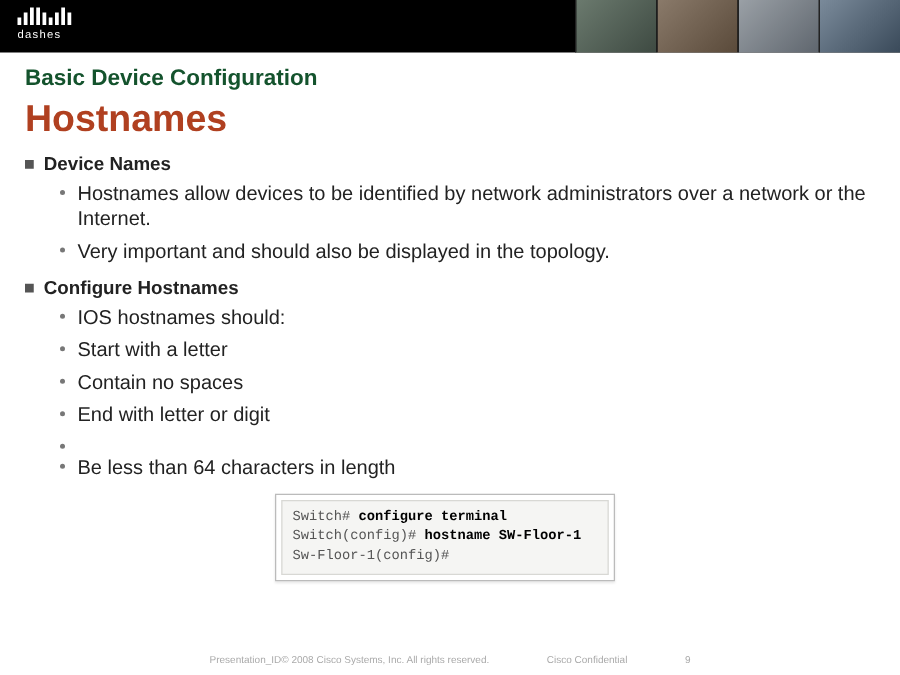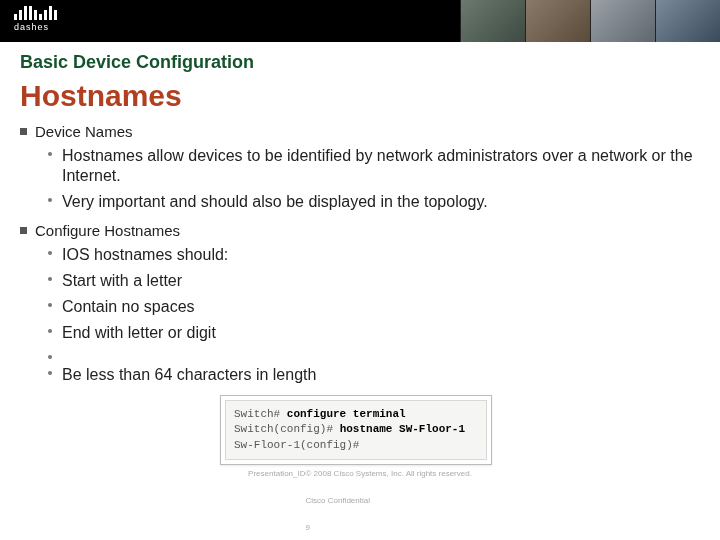--- a/index.html
+++ b/index.html
@@ -82,21 +82,21 @@
     margin-bottom: 6px;
   }
   .square-bullet {
     width: 7px;
     height: 7px;
     background: #555;
     margin-right: 8px;
   }
   .section-title {
     font-size: 15px;
-    font-weight: normal;
+    font-weight: bold;
     color: #222;
   }
   .sub-list {
     margin-left: 28px;
     margin-bottom: 10px;
   }
   .sub-item {
     display: flex;
     align-items: flex-start;
     margin-bottom: 6px;
@@ -141,22 +141,21 @@
     left: 0;
     width: 100%;
     display: flex;
     justify-content: center;
     padding: 0 20px;
     font-size: 8px;
     color: #aaa;
   }
   .footer .right {
     display: flex;
-    gap: 18px;
-    flex-direction: column;
+    gap: 46px;
   }
   .footer .pg { color: #aaa; }
 </style>
 </head>
 <body>
 
 <div class="banner">
   <div class="logo">
     <div class="logo-bars">
       <span class="b1"></span>

